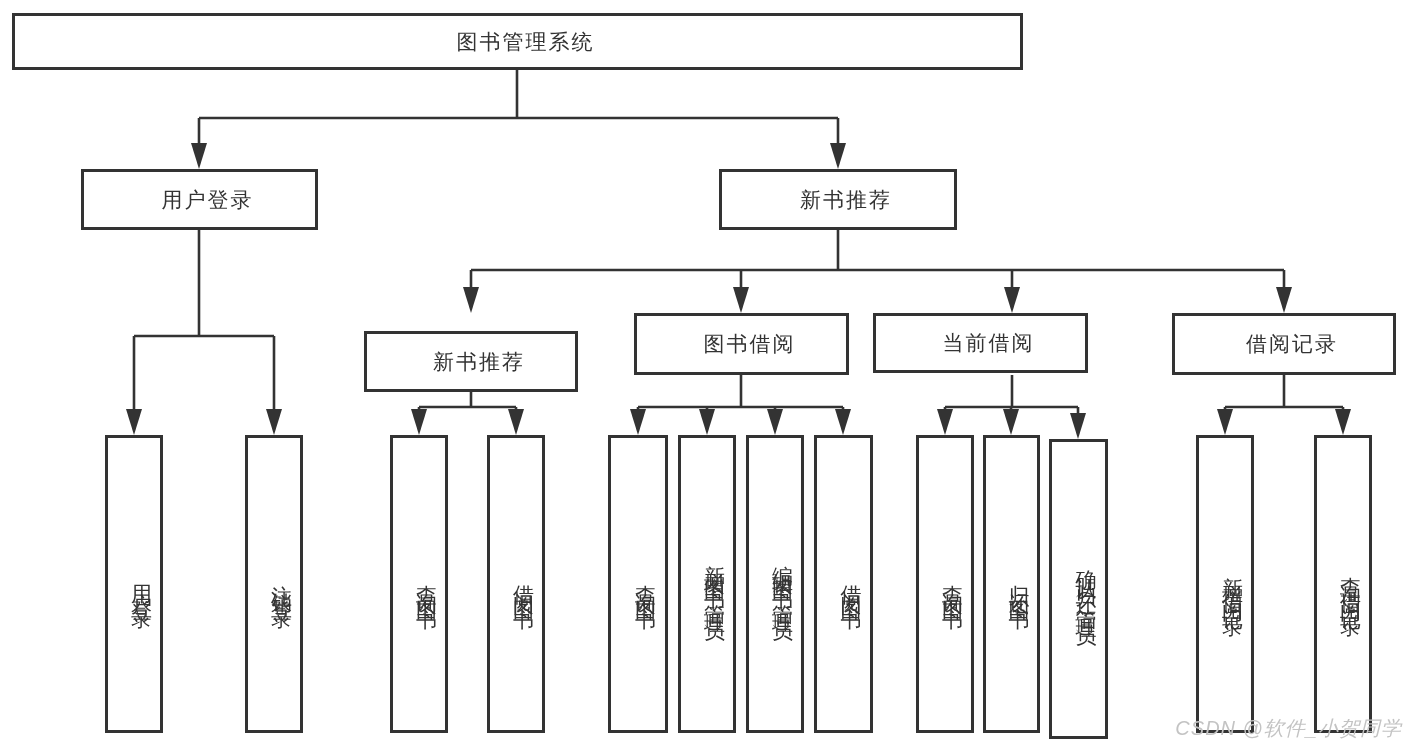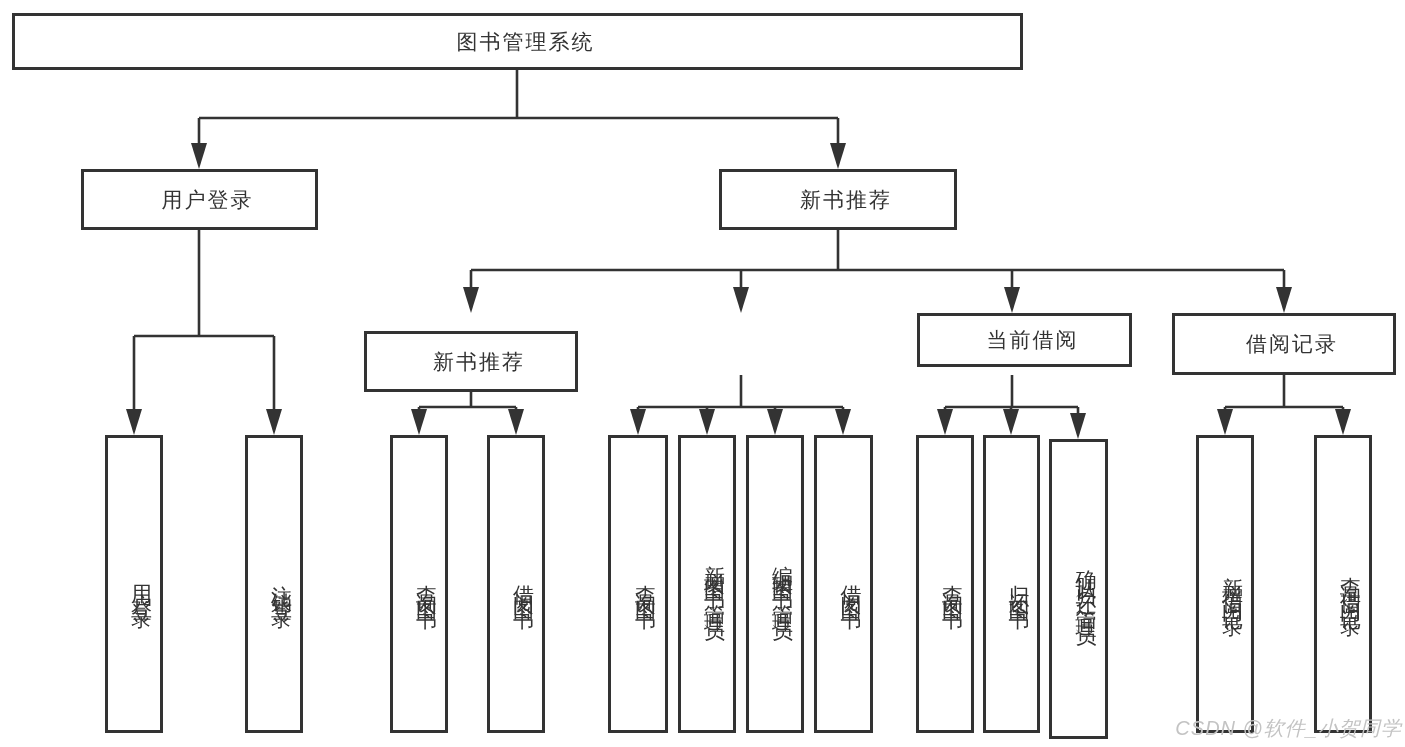--- a/index.html
+++ b/index.html
@@ -127,21 +127,24 @@
   <div class="box h" style="left:81px;top:169px;width:237px;height:61px">
     <span class="lbl">用户登录</span>
   </div>
   <div class="box h" style="left:719px;top:169px;width:238px;height:61px">
     <span class="lbl">新书推荐</span>
   </div>
 
   <div class="box h" style="left:364px;top:331px;width:214px;height:61px">
     <span class="lbl">新书推荐</span>
   </div>
-  <div class="box h" style="left:917px;top:313px;width:215px;height:54px">
+  <div class="box h" style="left:634px;top:313px;width:215px;height:62px">
+    <span class="lbl">图书借阅</span>
+  </div>
+  <div class="box h" style="left:873px;top:313px;width:215px;height:60px">
     <span class="lbl">当前借阅</span>
   </div>
   <div class="box h" style="left:1172px;top:313px;width:224px;height:62px">
     <span class="lbl">借阅记录</span>
   </div>
 
   <div class="box v" style="left:105px;top:435px;width:58px;height:298px">
     <span class="lbl">用户登录</span>
   </div>
   <div class="box v" style="left:245px;top:435px;width:58px;height:298px">

